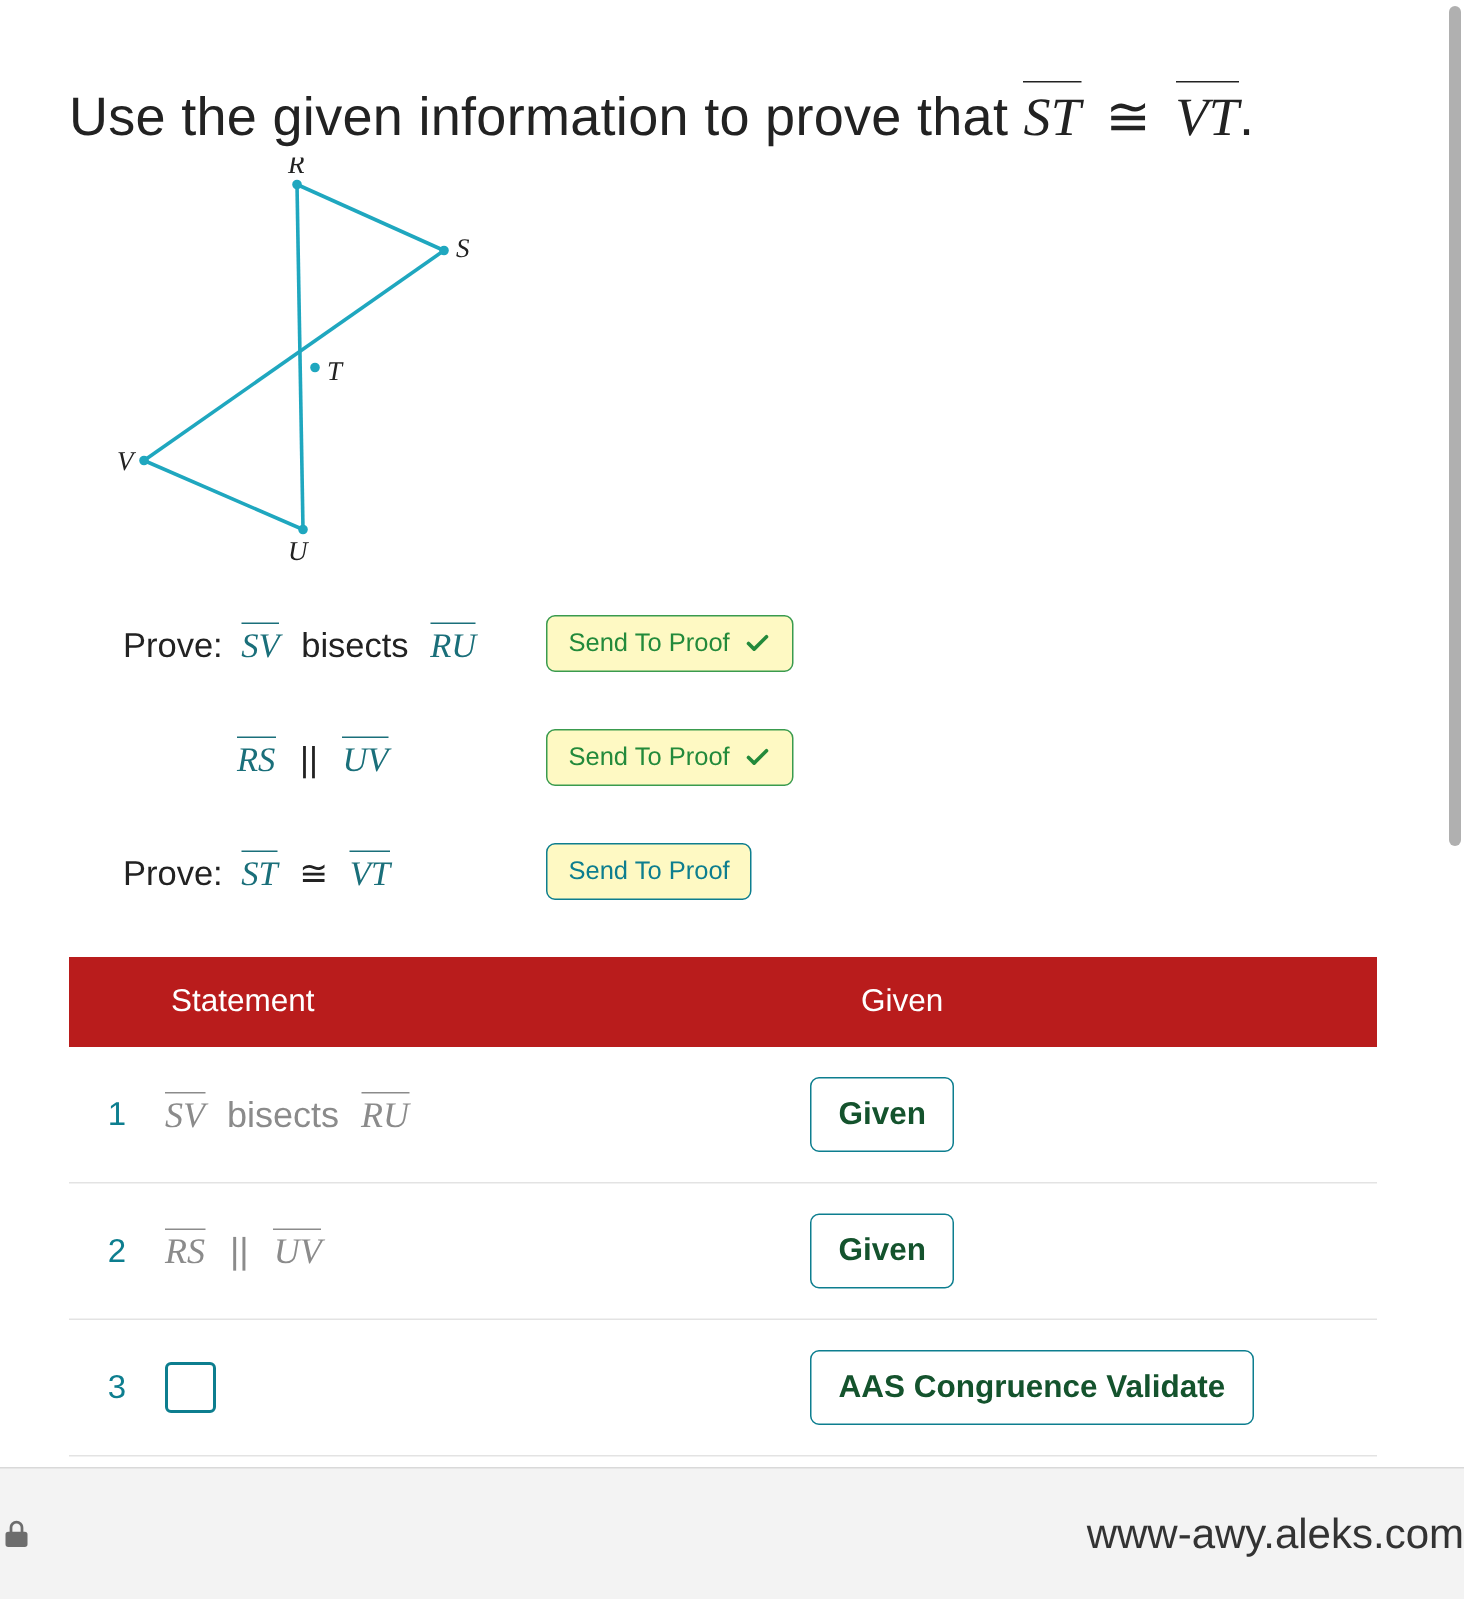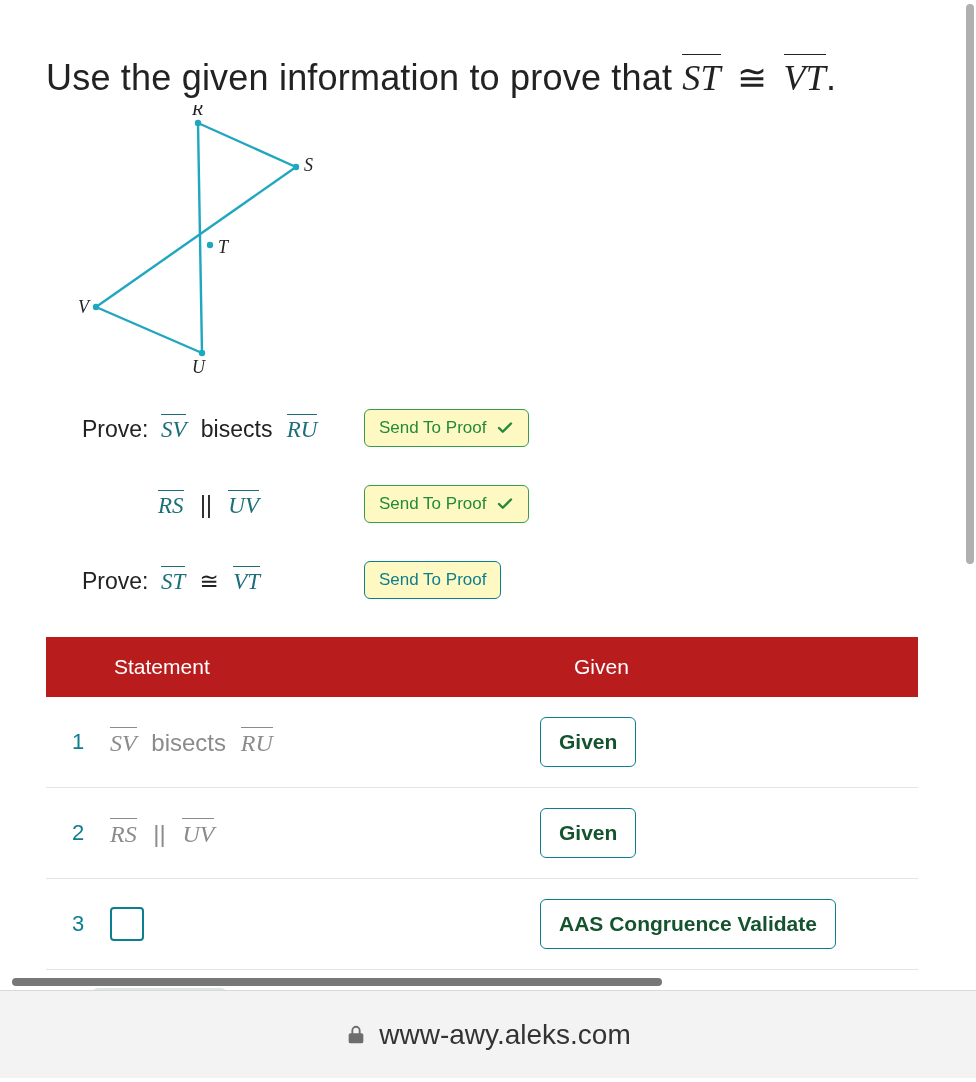--- a/index.html
+++ b/index.html
@@ -27,27 +27,27 @@
   }
   .scrollbar-bottom {
     position:absolute;
     left:12px; bottom:96px;
     width:650px; height:8px;
     background:#777;
     border-radius:4px;
   }
   .footer {
     position:absolute;
-    left:0; right:0; bottom:4px;
+    left:0; right:0; bottom:16px;
     height:88px;
     background:#f3f3f3;
     border-top:1px solid #d9d9d9;
     display:flex;
     align-items:center;
-    justify-content:center;
+    justify-content:space-between;
     gap:12px;
     font-size:28px;
     color:#333;
   }
   .lock-icon svg { display:block; }
 
   .content { padding:50px 46px 0 46px; }
 
   .prompt {
     font-size:36px;

